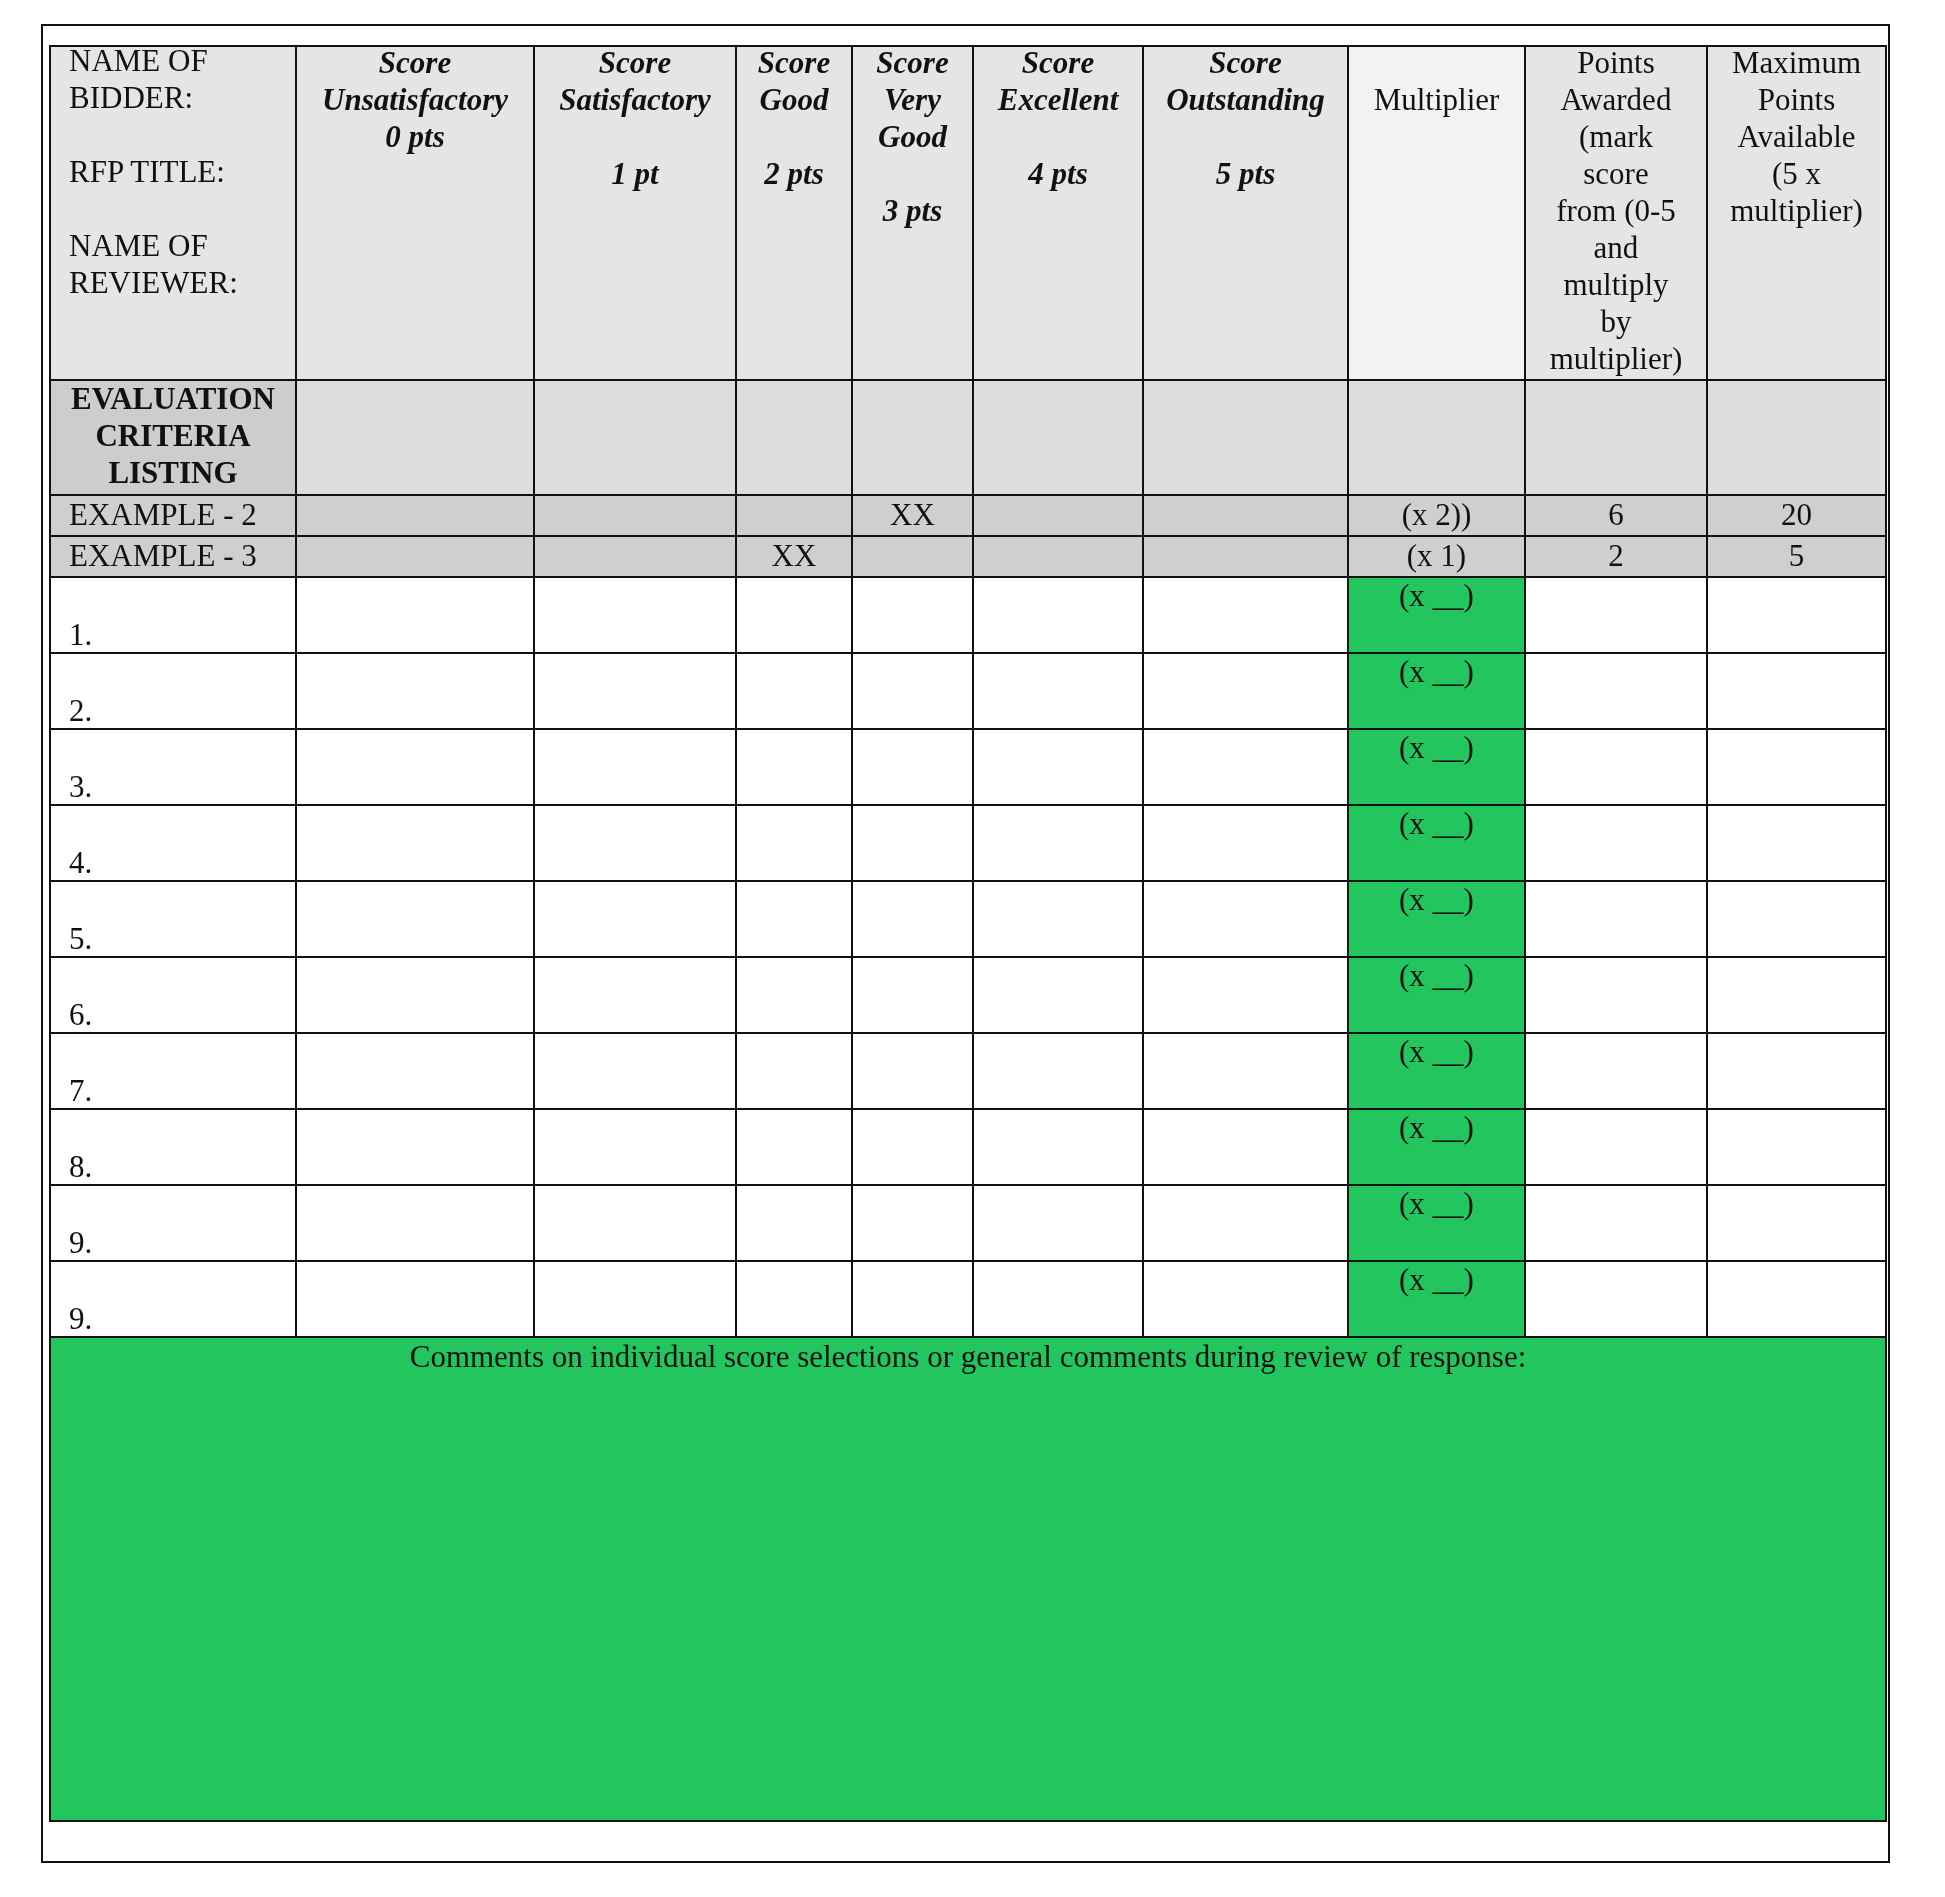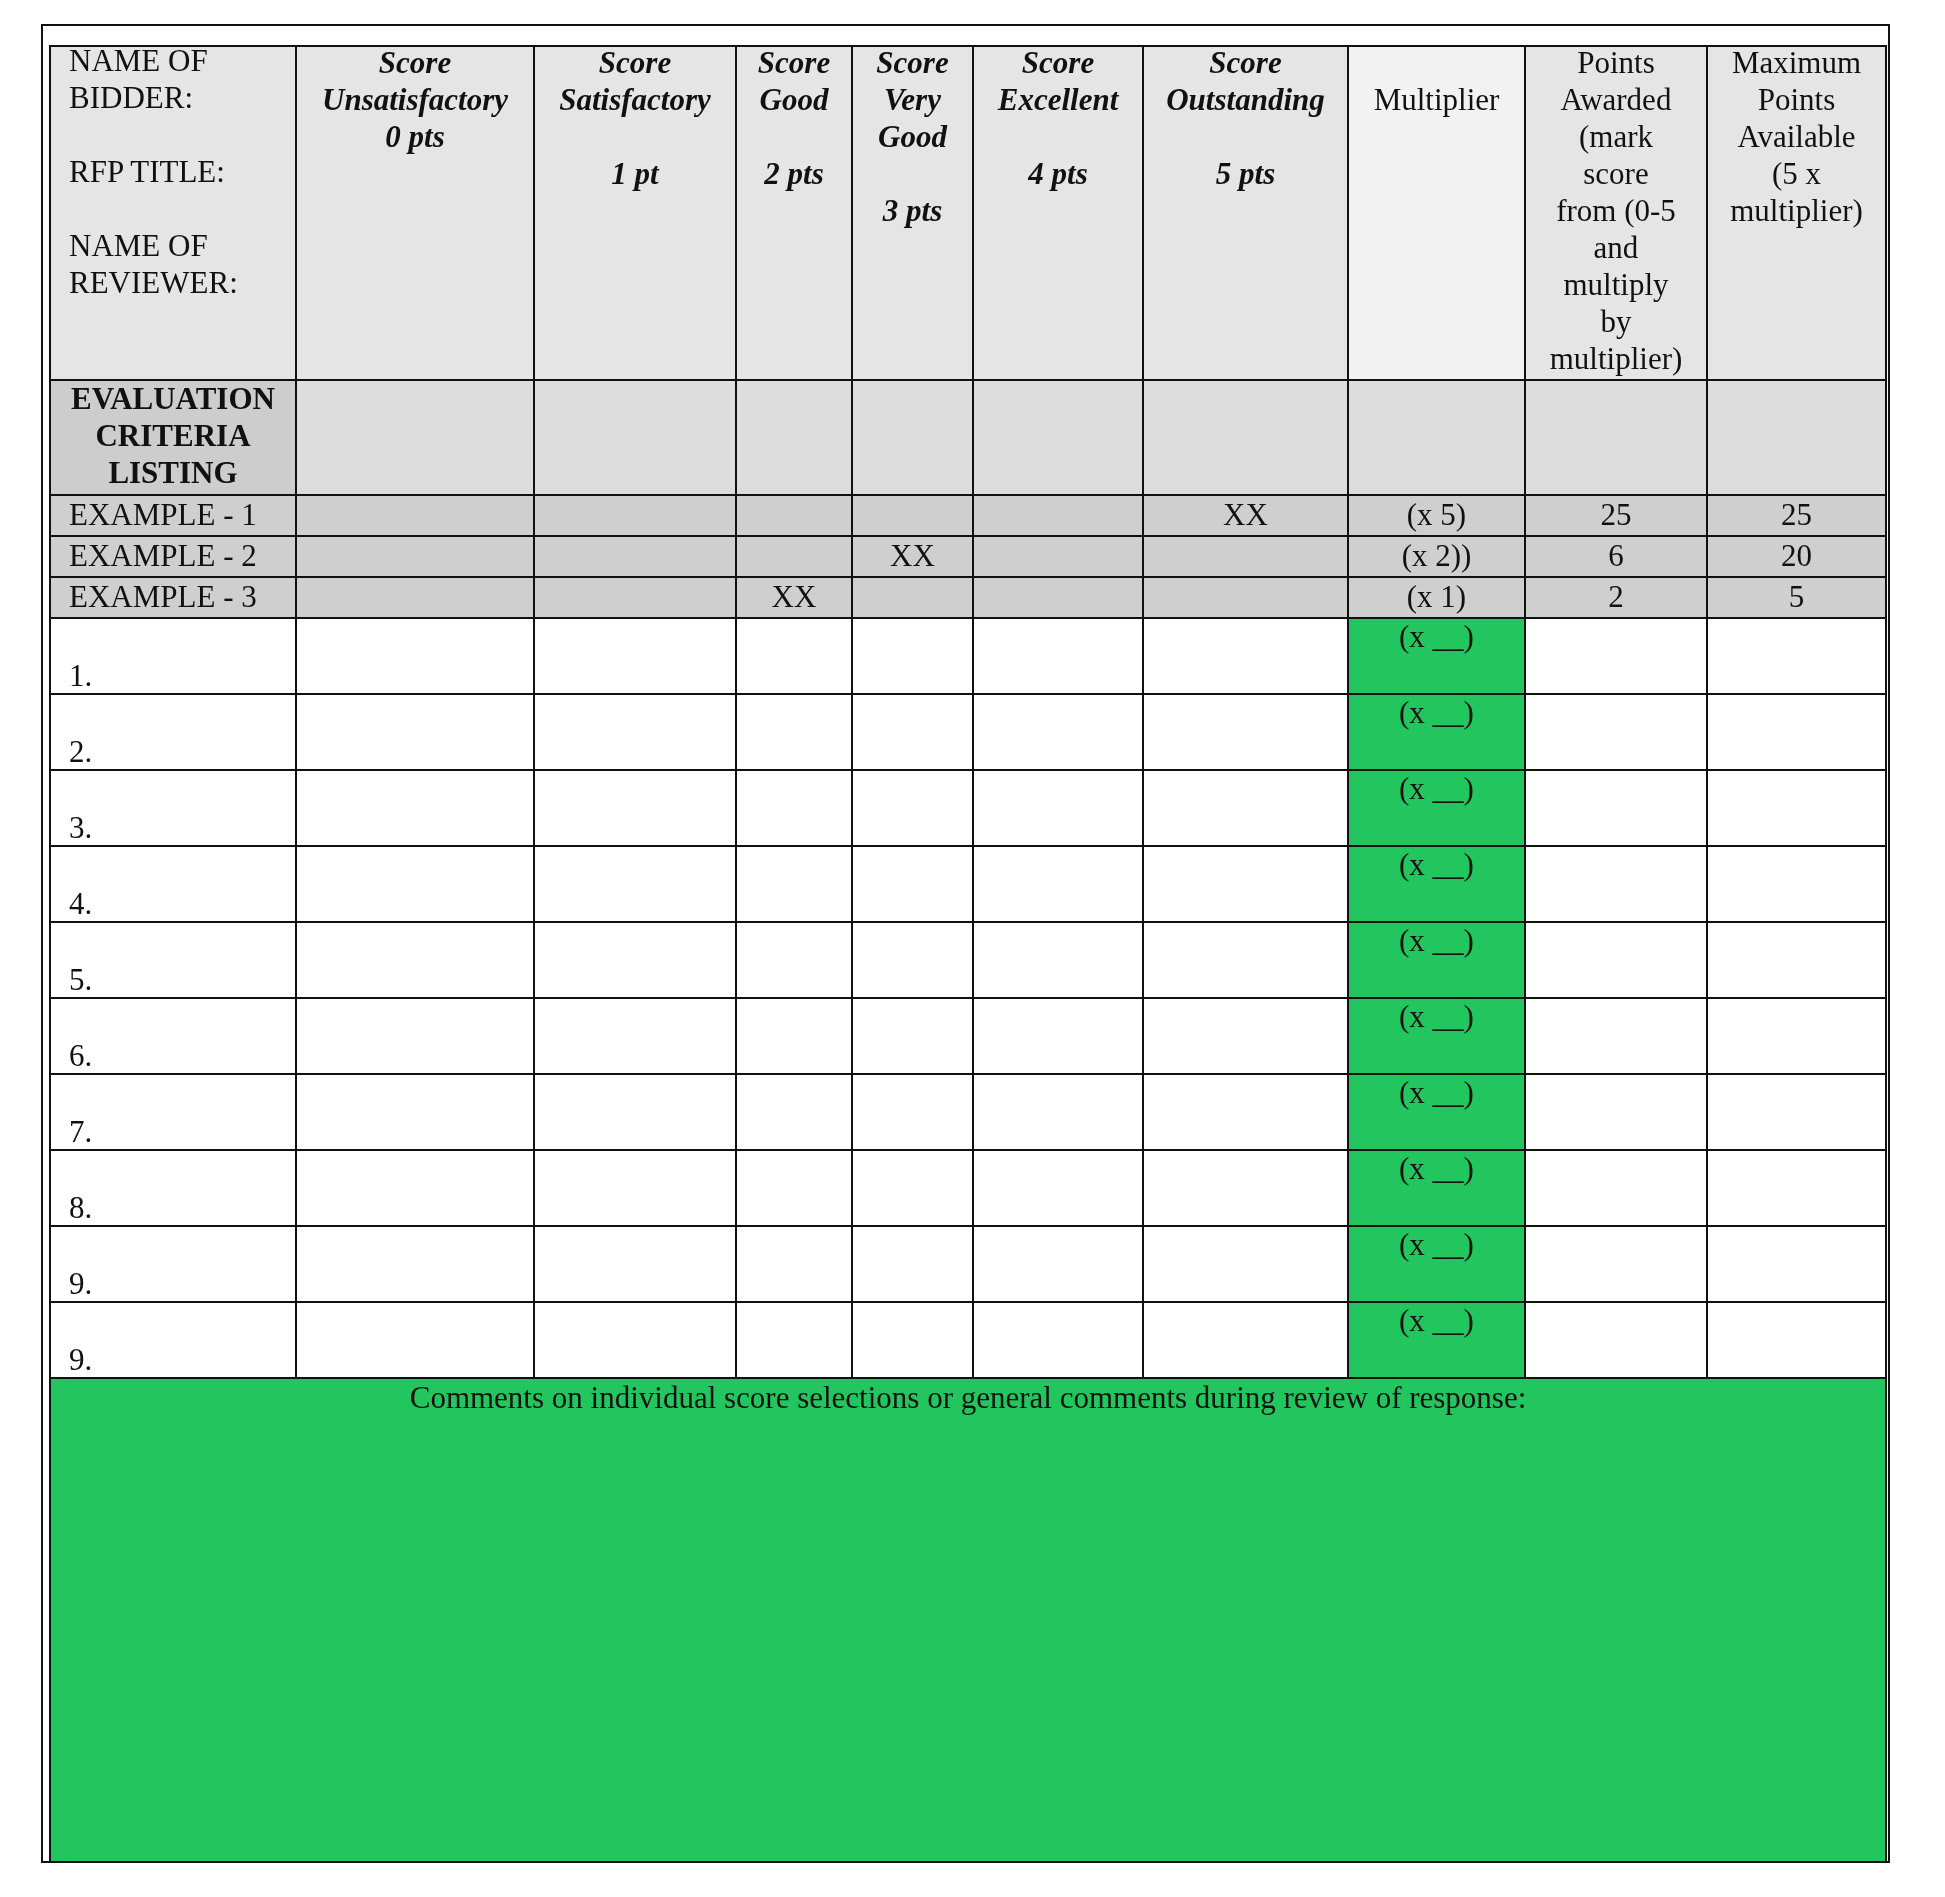--- a/index.html
+++ b/index.html
@@ -197,32 +197,20 @@
     <td></td>
     <td></td>
     <td></td>
     <td></td>
     <td></td>
     <td></td>
     <td></td>
   </tr>
 
   <tr class="ex">
-    <td class="ex-label">EXAMPLE - 1</td>
-    <td></td>
-    <td></td>
-    <td></td>
-    <td></td>
-    <td></td>
-    <td>XX</td>
-    <td>(x 5)</td>
-    <td>25</td>
-    <td>25</td>
-  </tr>
-  <tr class="ex">
     <td class="ex-label">EXAMPLE - 2</td>
     <td></td>
     <td></td>
     <td></td>
     <td>XX</td>
     <td></td>
     <td></td>
     <td>(x 2))</td>
     <td>6</td>
     <td>20</td>

